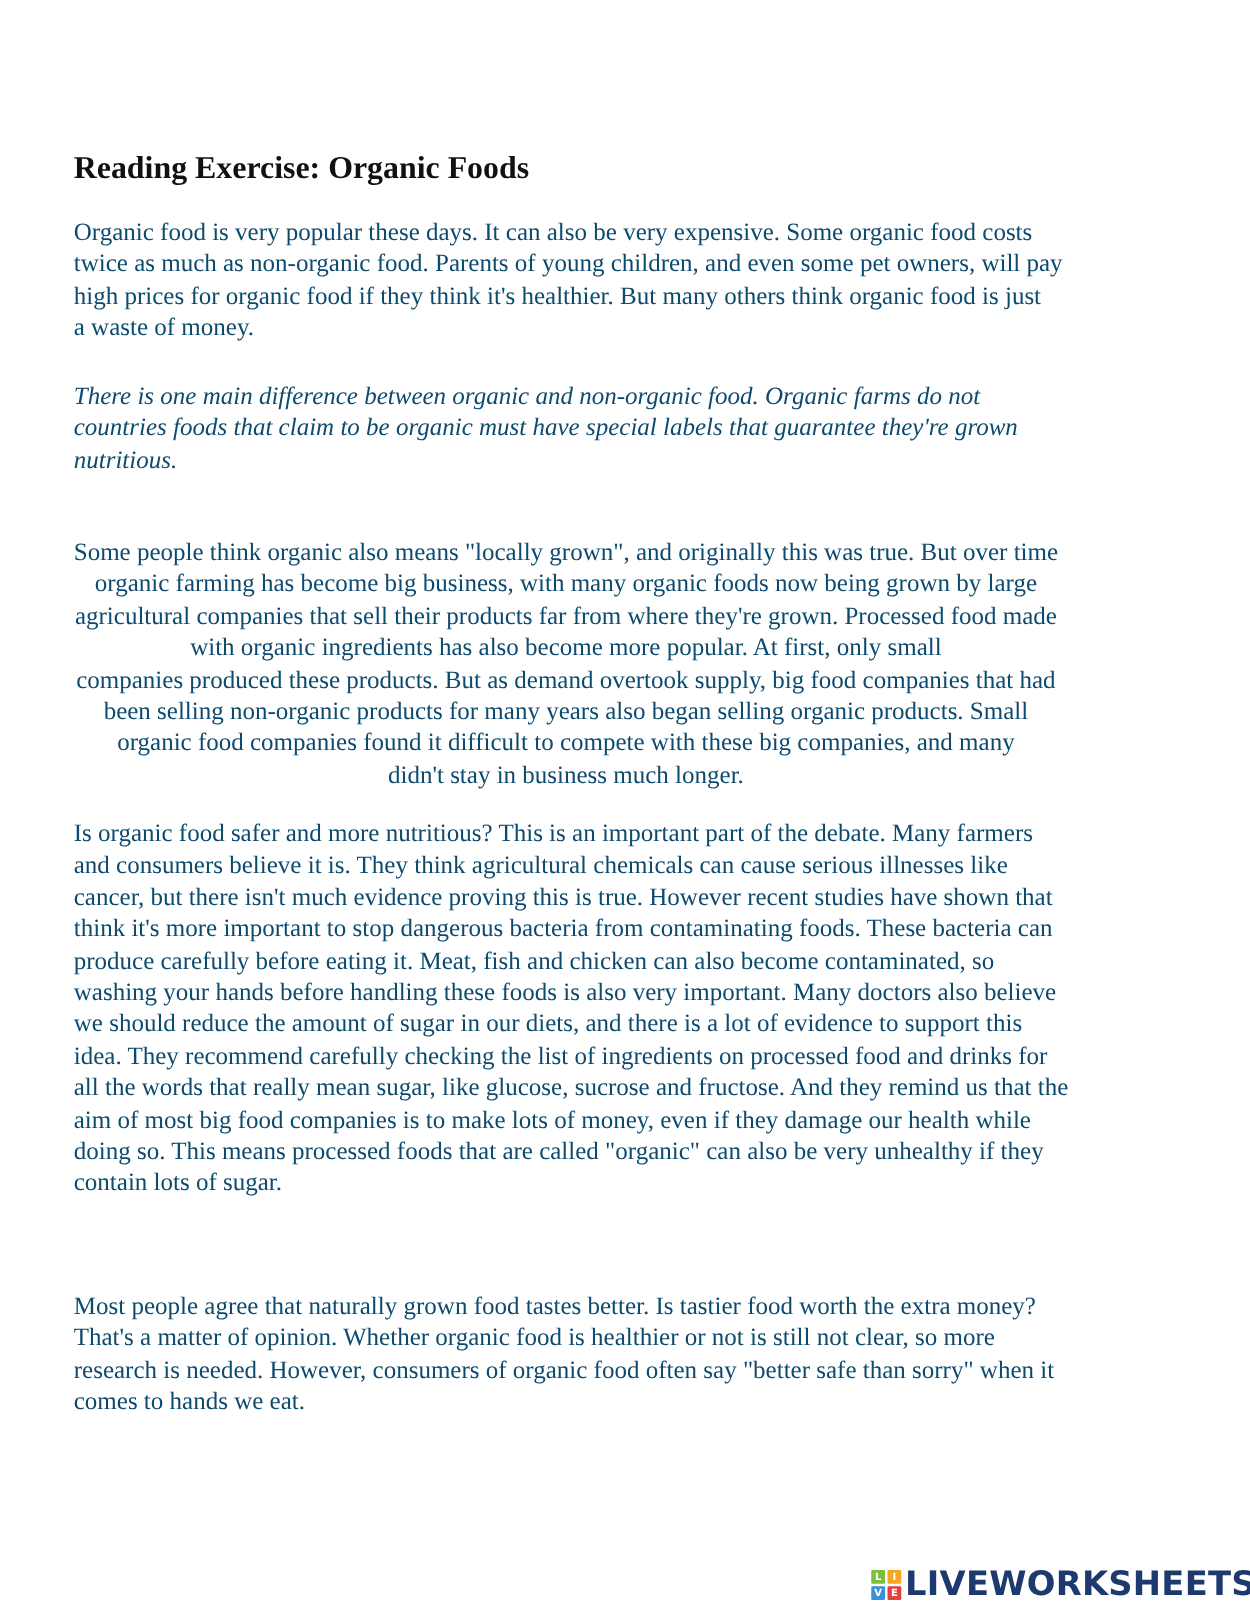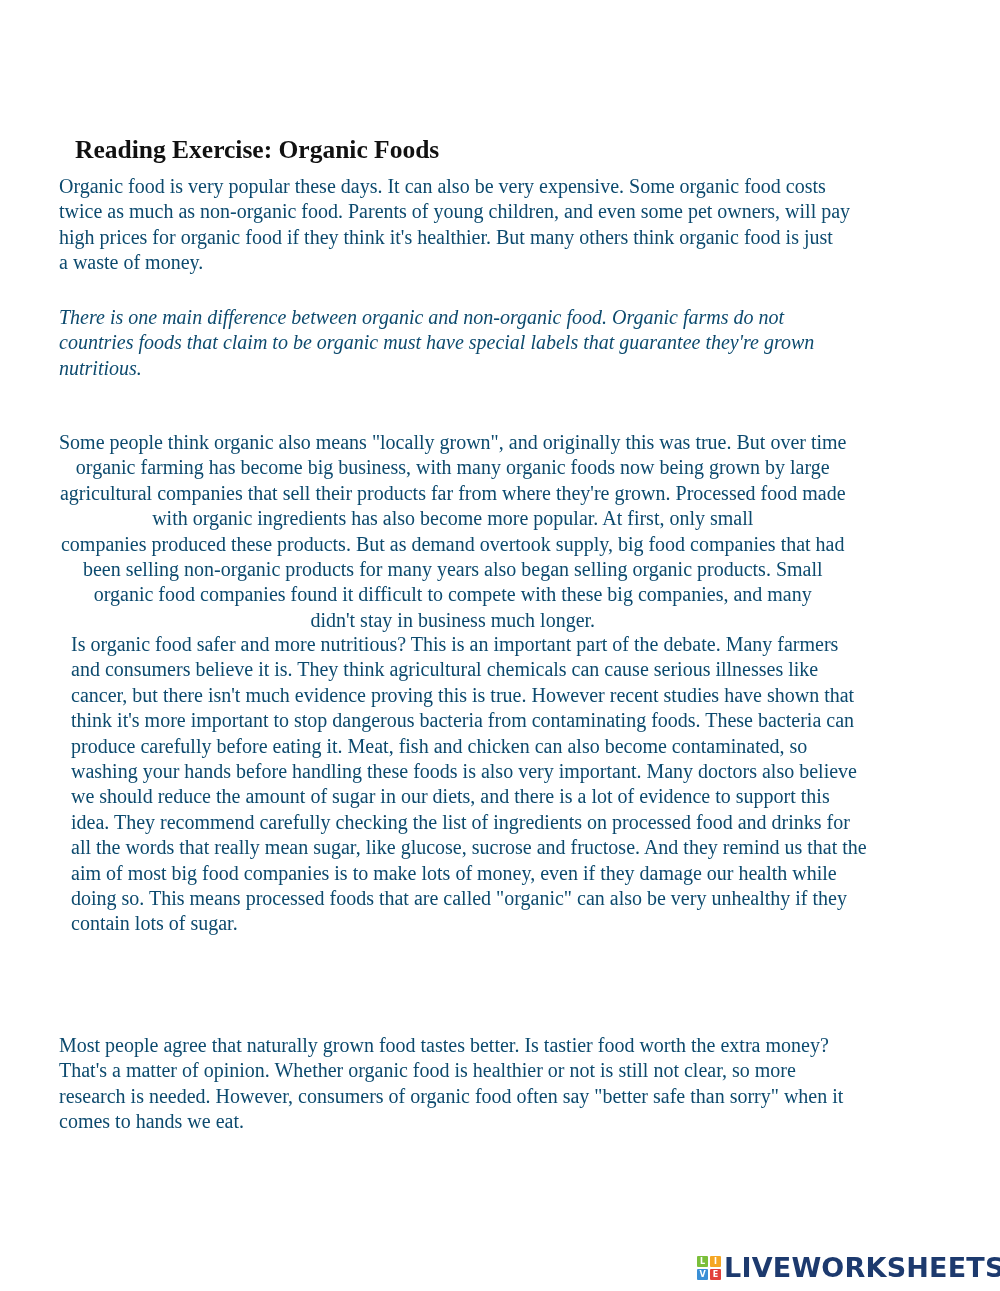--- a/index.html
+++ b/index.html
@@ -18,21 +18,21 @@
     .page {
       position: absolute;
       left: 59px;
       top: 0;
       width: 890px;
     }
     .title {
       position: absolute;
       top: 118px;
       left: 0;
-      margin: 16px;
+      margin: 0;
       font-size: 25.5px;
       font-weight: bold;
       line-height: 32px;
       color: #111111;
       white-space: nowrap;
     }
     .para {
       position: absolute;
       left: 0;
       margin: 0;
@@ -40,21 +40,21 @@
       line-height: 25.4px;
       color: #0c4a6e;
     }
     .para .line {
       display: block;
       white-space: nowrap;
     }
     #p1 { top: 174px; }
     #p2 { top: 305px; font-style: italic; }
     #p3 { top: 430px; text-align: center; }
-    #p4 { top: 632px; margin-left: 12px; }
+    #p4 { top: 655px; }
     #p5 { top: 1033px; }
 
     .logo {
       position: absolute;
       left: 697px;
       top: 1254px;
       height: 28px;
       display: flex;
       align-items: center;
     }

